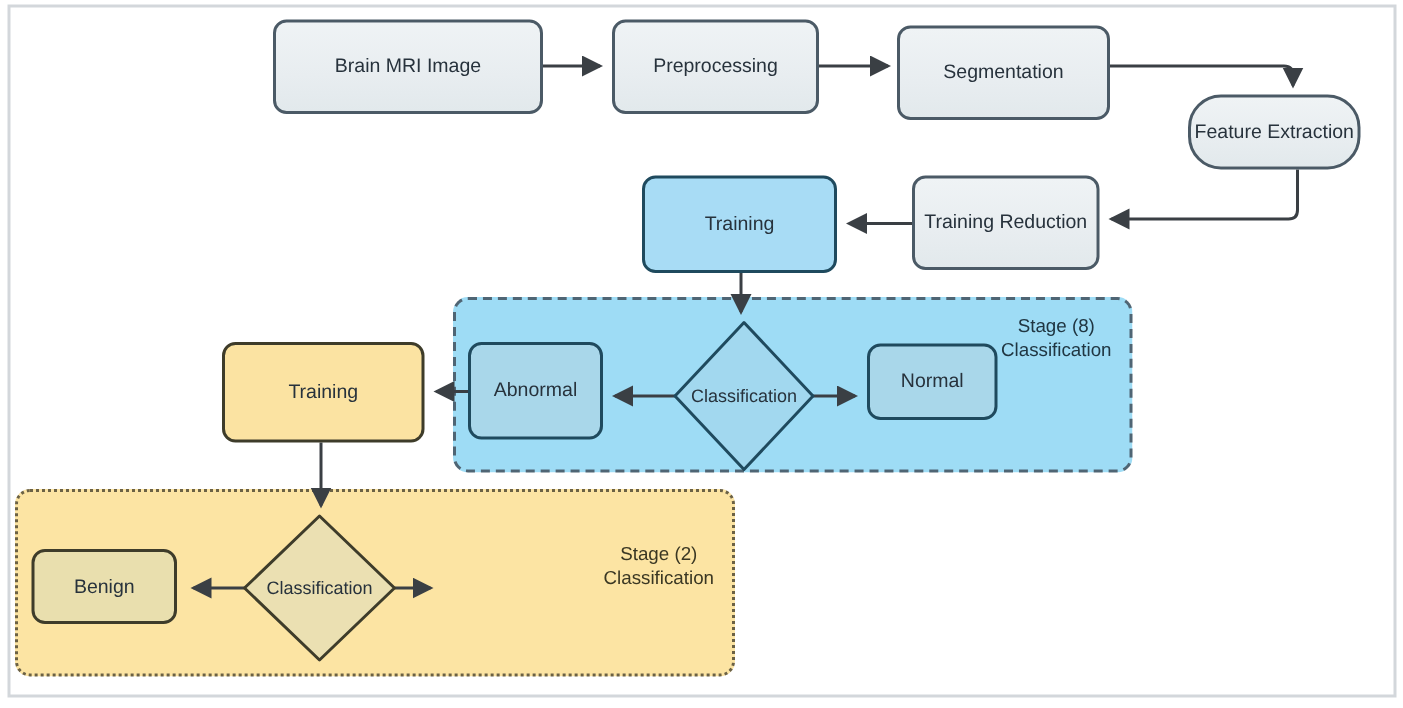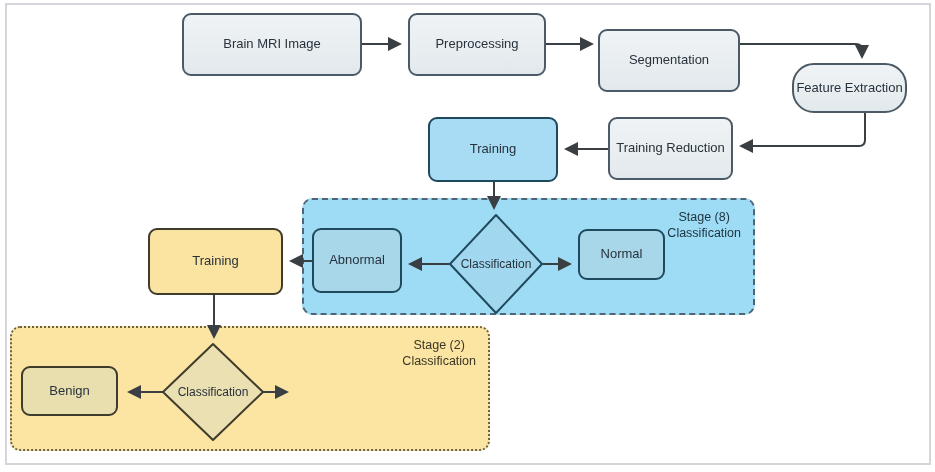--- a/index.html
+++ b/index.html
@@ -31,21 +31,21 @@
     background:var(--stage1-fill);border:2px dashed var(--stage1-dash);
   }
   .stage2{
     background:var(--stage2-fill);border:2px dotted var(--stage2-dash);
   }
   .stage-label{
     position:absolute;top:9px;right:12px;text-align:center;
     font-size:12.5px;line-height:1.3;font-weight:500;z-index:2;white-space:nowrap;
   }
   .stage1 .stage-label{color:var(--stage1-text);}
-  .stage2 .stage-label{color:var(--stage2-text);}
+  .stage2 .stage-label{color:var(--stage2-text);margin-top:24px;}
   svg.wires{position:absolute;left:0;top:0;z-index:2;}
   .diamond-label{
     position:absolute;z-index:3;font-size:12px;white-space:nowrap;
     transform:translate(-50%,-50%);
   }
 </style>
 </head>
 <body>
 
 <div id="canvas">
@@ -88,21 +88,21 @@
     </g>
     <polygon points="496,215 542,264 496,313 450,264" stroke-width="2" stroke-linejoin="round" style="fill:var(--stage1-diamond-fill);stroke:var(--stage1-border);"></polygon>
     <polygon points="213,344 263,392 213,440 163,392" stroke-width="2" stroke-linejoin="round" style="fill:var(--stage2-diamond-fill);stroke:var(--stage2-border);"></polygon>
   </svg>
 
   <div class="diamond-label" style="left:496px;top:264px;">Classification</div>
   <div class="diamond-label" style="left:213px;top:392px;">Classification</div>
 
   <div class="node process" style="left:408px;top:13px;width:138px;height:63px;">Preprocessing</div>
   <div class="node process" style="left:182px;top:13px;width:180px;height:63px;">Brain MRI Image</div>
-  <div class="node process" style="left:598px;top:29px;width:142px;height:63px;">Segmentation</div>
+  <div class="node process" style="left:598px;top:17px;width:142px;height:63px;">Segmentation</div>
   <div class="node process" style="left:792px;top:63px;width:115px;height:50px;border-radius:22px;">Feature Extraction</div>
   <div class="node process" style="left:608px;top:117px;width:125px;height:63px;">Training Reduction</div>
 
   <div class="node blue-training" style="left:428px;top:117px;width:130px;height:65px;">Training</div>
   <div class="node blue-node" style="left:312px;top:228px;width:90px;height:65px;">Abnormal</div>
   <div class="node blue-node" style="left:578px;top:229px;width:87px;height:51px;">Normal</div>
 
   <div class="node yellow-training" style="left:148px;top:228px;width:135px;height:67px;">Training</div>
   <div class="node yellow-node" style="left:21px;top:366px;width:97px;height:50px;">Benign</div>
 

